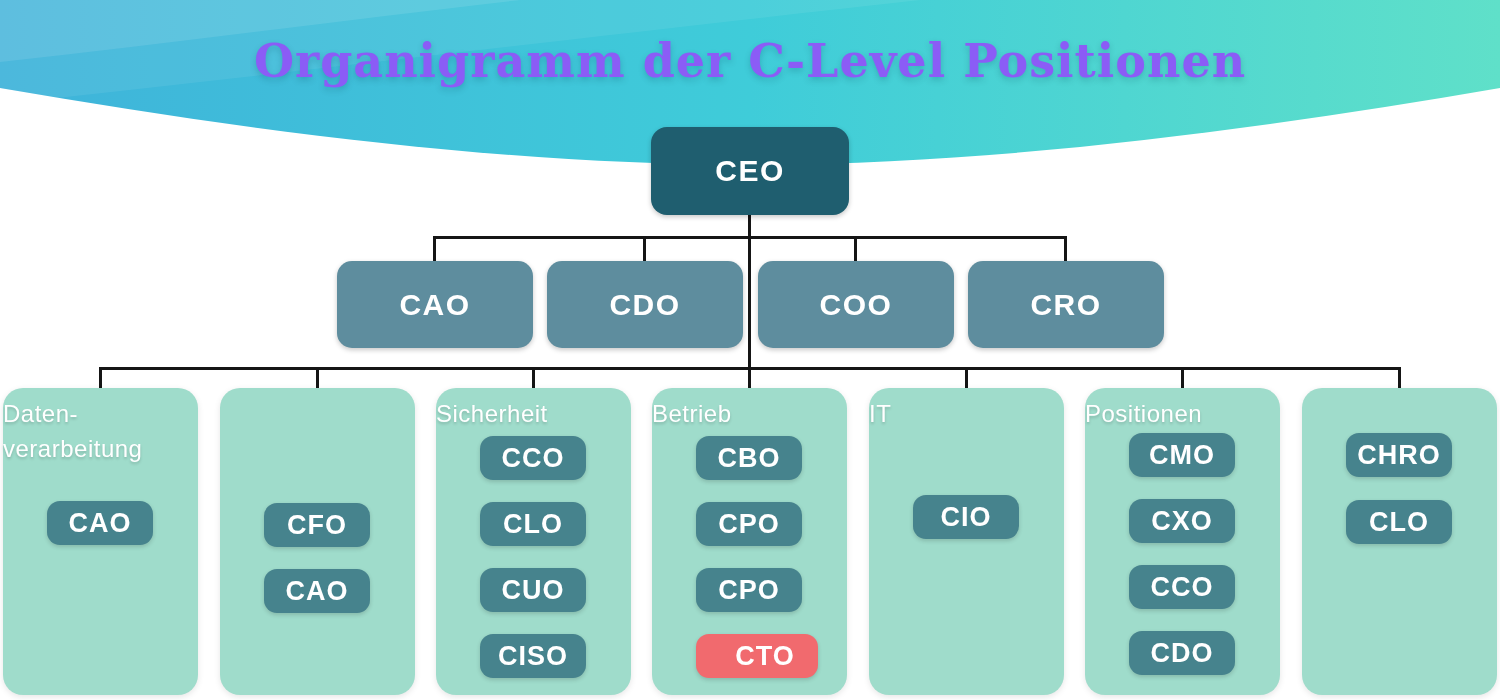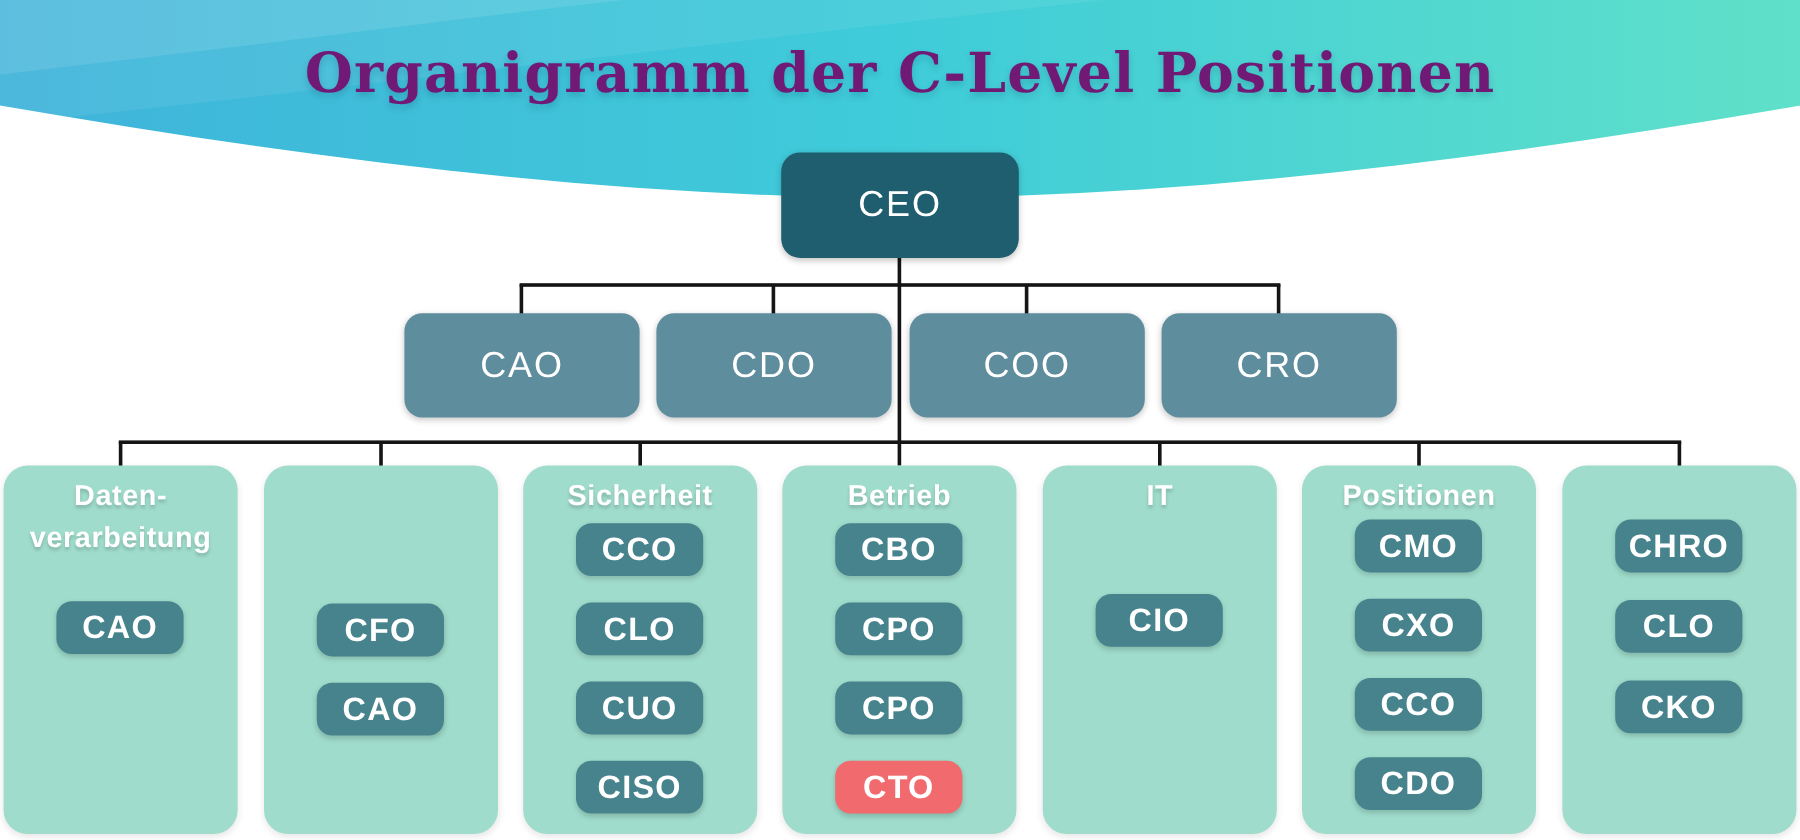--- a/index.html
+++ b/index.html
@@ -3,60 +3,60 @@
 <meta charset="utf-8">
 <style>
   html,body{margin:0;padding:0;background:#ffffff;}
   .stage{
     position:relative;width:1500px;height:700px;overflow:hidden;
     background:#ffffff;font-family:"Liberation Sans",sans-serif;
   }
   .header-wave{position:absolute;left:0;top:0;}
   .title{
     position:absolute;left:0;top:34px;width:1500px;margin:0;
-    text-align:center;color:#701a75;
+    text-align:center;color:#8b5cf6;
     font-family:"DejaVu Serif",serif;font-weight:700;font-size:46px;
     letter-spacing:1px;
     text-shadow:0 3px 6px rgba(0,60,80,0.22);
   }
   .node{
     position:absolute;display:flex;align-items:center;justify-content:center;
-    color:#ffffff;font-weight:400;letter-spacing:1.5px;
+    color:#ffffff;font-weight:700;letter-spacing:1.5px;
     box-shadow:0 2px 5px rgba(0,0,0,0.22);
   }
   .root-box{
     left:651px;top:127px;width:198px;height:88px;border-radius:16px;
     background:var(--root-box,#1f5e6f);font-size:30px;z-index:3;
   }
   .l2-box{
     top:261px;width:196px;height:87px;border-radius:15px;
     background:var(--l2-box,#5e8d9e);font-size:30px;z-index:3;
   }
   .line{position:absolute;background:var(--line,#151515);z-index:1;}
   .line.v{width:3px;}
   .line.h{height:3px;}
   .card{
     position:absolute;top:388px;width:195px;height:307px;border-radius:20px;
     background:var(--group-bg,#9fdccb);
     box-shadow:0 2px 6px rgba(0,0,0,0.10);z-index:2;
   }
   .card-title{
     position:absolute;top:8px;left:0;width:100%;
-    text-align:center;color:#ffffff;font-weight:700;font-size:24px;
+    text-align:left;color:#ffffff;font-weight:400;font-size:24px;
     line-height:35px;letter-spacing:0.5px;white-space:pre-line;
     text-shadow:0 2px 3px rgba(0,0,0,0.18);
   }
   .ibox{
     position:absolute;left:44px;width:106px;height:44px;border-radius:13px;
     display:flex;align-items:center;justify-content:center;
     background:var(--inner-box,#46838d);color:#ffffff;
     font-weight:700;font-size:27px;letter-spacing:1px;
     box-shadow:0 2px 4px rgba(0,0,0,0.16);
   }
-  .ibox.highlight{background:var(--highlight-box,#f16a6e);}
+  .ibox.highlight{background:var(--highlight-box,#f16a6e);padding-left:16px;}
 </style>
 </head>
 <body>
 
 <div class="stage">
 
   <svg class="header-wave" width="1500" height="180" viewBox="0 0 1500 180">
     <defs>
       <linearGradient id="bandGrad" x1="0" y1="0" x2="1" y2="0">
         <stop offset="0" style="stop-color:var(--band-left,#3fb3da)"></stop>
@@ -133,16 +133,15 @@
     <div class="card-title">Positionen</div>
     <div class="ibox" style="top:45px">CMO</div>
     <div class="ibox" style="top:111px">CXO</div>
     <div class="ibox" style="top:177px">CCO</div>
     <div class="ibox" style="top:243px">CDO</div>
   </div>
 
   <div class="card" style="left:1302px">
     <div class="ibox" style="top:45px">CHRO</div>
     <div class="ibox" style="top:112px">CLO</div>
-    <div class="ibox" style="top:179px">CKO</div>
   </div>
 
 </div>
 
 </body></html>

